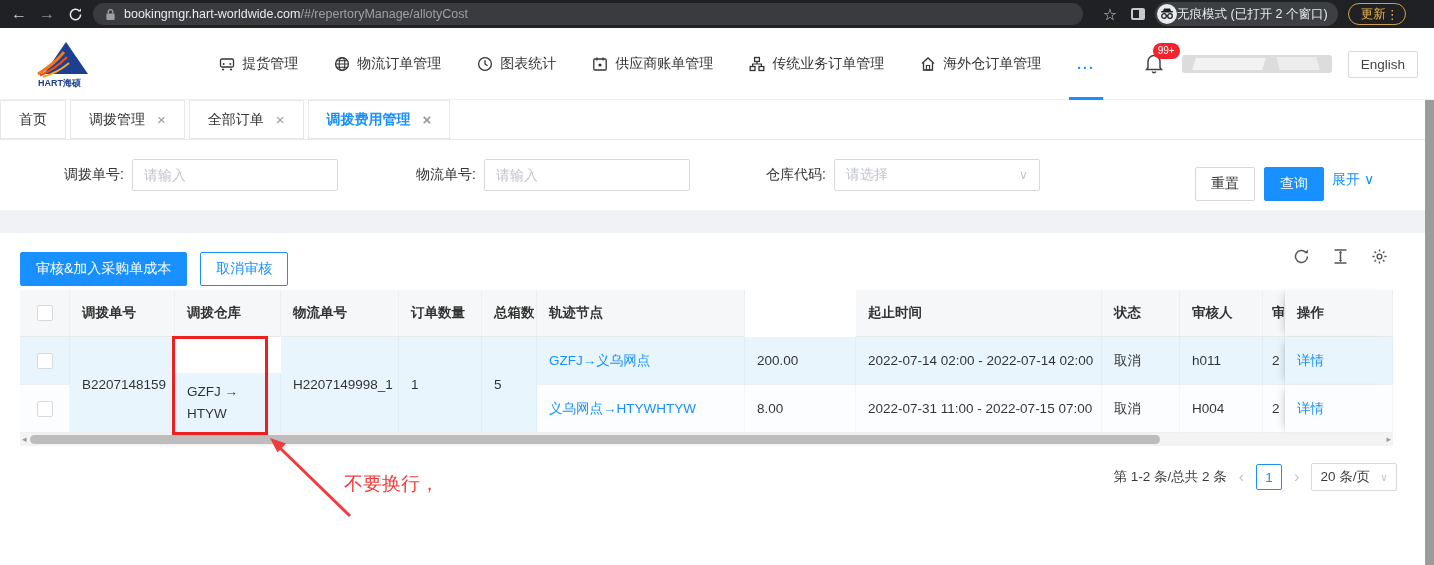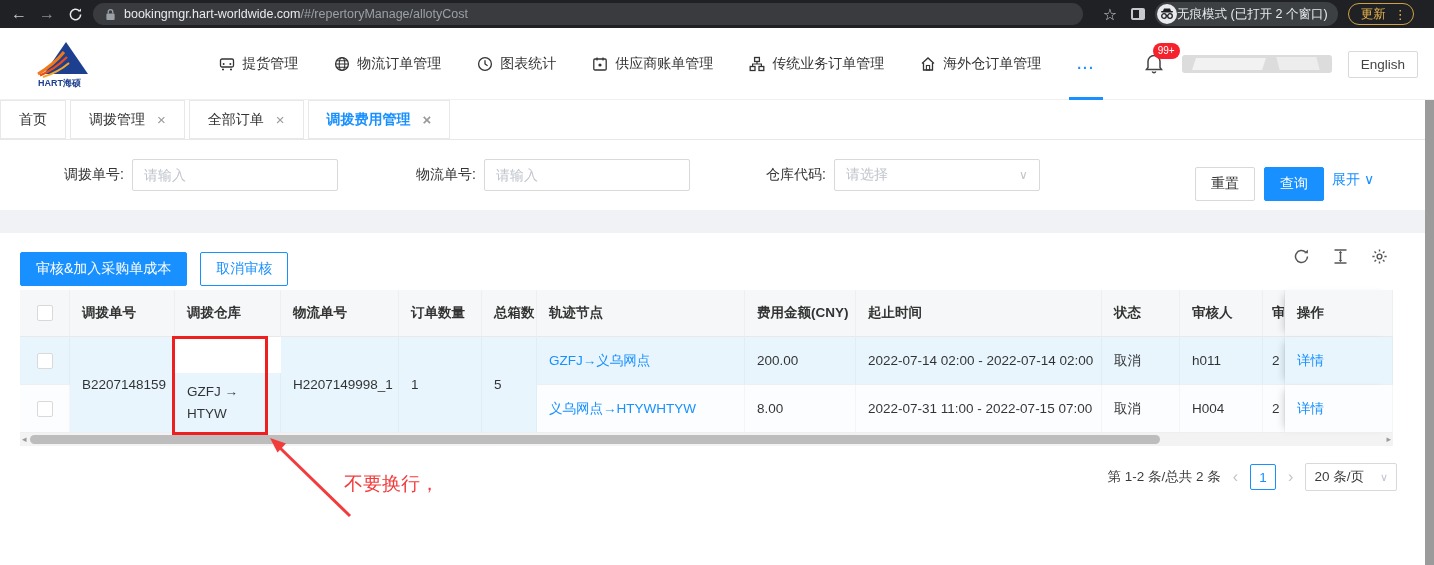--- a/index.html
+++ b/index.html
@@ -18,21 +18,21 @@
   .url-text .path { color:#9aa0a6; }
   .chrome-right { display:flex; align-items:center; gap:10px; margin-left:10px; }
   .panel-icon { width:14px; height:12px; border:2px solid #c7cacd; border-radius:2px; position:relative; }
   .panel-icon::after { content:""; position:absolute; right:0; top:0; width:4px; height:100%; background:#c7cacd; }
   .incog-pill { height:24px; background:#3c4043; border-radius:12px; display:flex; align-items:center;
                 padding:0 10px 0 2px; }
   .incog-circle { width:20px; height:20px; border-radius:50%; background:#e8eaed; display:flex;
                   align-items:center; justify-content:center; }
   .incog-label { color:#e8eaed; font-size:12.5px; white-space:nowrap; }
   .update-pill { height:22px; border:1px solid #cfa145; border-radius:12px; display:flex; align-items:center;
-                 gap:8px; padding:0 6px 0 12px; cursor:pointer; }
+                 gap:0; padding:0 6px 0 12px; cursor:pointer; }
   .update-pill span { color:#e6b34b; font-size:12.5px; }
   .update-pill .dots { font-size:13px; letter-spacing:0; }
 
   
   .nav { position:absolute; left:0; top:28px; width:1434px; height:72px; background:#fff;
          border-bottom:1px solid #f0f0f0; }
   .logo { position:absolute; left:26px; top:12px; width:80px; height:48px; cursor:pointer; }
   .menu { position:absolute; left:200px; right:320px; top:0; height:72px; display:flex;
           align-items:center; justify-content:center; gap:36px; }
   .menu-item { display:flex; align-items:center; gap:7px; font-size:14px; color:#333;
@@ -121,21 +121,21 @@
   .anno-arrow { position:absolute; left:250px; top:195px; z-index:5; pointer-events:none; }
   .anno-text { position:absolute; left:344px; top:238px; font-size:19px; color:#f23b3b; z-index:5; }
 
   
   .pager { position:absolute; right:37px; top:230px; display:flex; align-items:center; gap:10px; }
   .pager .total { font-size:13.5px; color:rgba(0,0,0,.78); }
   .pg-arrow { color:#c4c4c4; font-size:16px; cursor:pointer; padding:0 2px; }
   .pg-num { width:26px; height:26px; border:1px solid #1890ff; border-radius:2px; color:#1890ff;
             font-size:13.5px; display:flex; align-items:center; justify-content:center; cursor:pointer; }
   .pg-size { height:28px; border:1px solid #d9d9d9; border-radius:2px; padding:0 8px; display:flex;
-             align-items:center; gap:16px; font-size:13.5px; color:rgba(0,0,0,.78); cursor:pointer; }
+             align-items:center; gap:10px; font-size:13.5px; color:rgba(0,0,0,.78); cursor:pointer; }
   .pg-size .chev { color:#c0c4cc; font-size:11px; }
 
   .v-scrollbar { position:absolute; right:0; top:100px; width:9px; height:465px; background:#9b9b9b; cursor:pointer; }
 </style>
 </head>
 <body>
 
 <div class="chrome">
   <span class="nav-glyph">←</span>
   <span class="nav-glyph dim">→</span>
@@ -318,21 +318,20 @@
 
     <div class="cell th ck c1 rh">
         <span class="checkbox"></span>
       </div>
     <div class="cell th c2 rh">调拨单号</div>
     <div class="cell th c3 rh">调拨仓库</div>
     <div class="cell th c4 rh">物流单号</div>
     <div class="cell th c5 rh">订单数量</div>
     <div class="cell th c6 rh">总箱数</div>
     <div class="cell th c7 rh">轨迹节点</div>
-    <div class="cell th c8 rh">费用金额(CNY)</div>
     <div class="cell th c9 rh">起止时间</div>
     <div class="cell th c10 rh">状态</div>
     <div class="cell th c11 rh">审核人</div>
     <div class="cell th c12 rh cut-col">审</div>
     <div class="cell th c13 rh op-col">操作</div>
 
     <div class="cell ck bg-blue c1 r1">
         <span class="checkbox"></span>
       </div>
     <div class="cell ck bg-white2 c1 r2">

